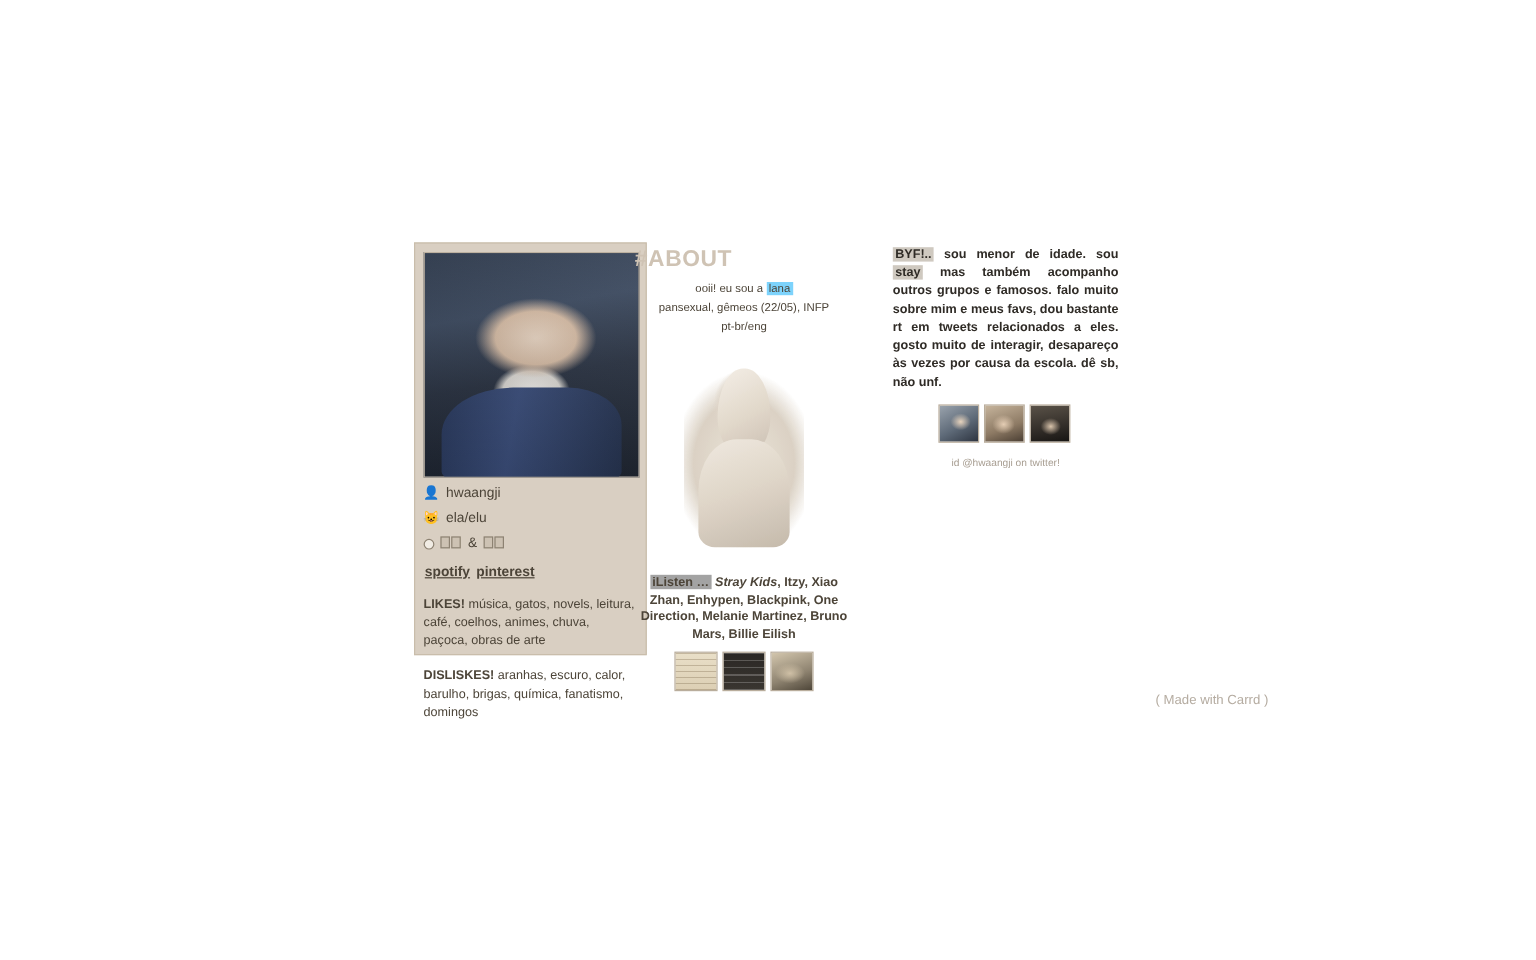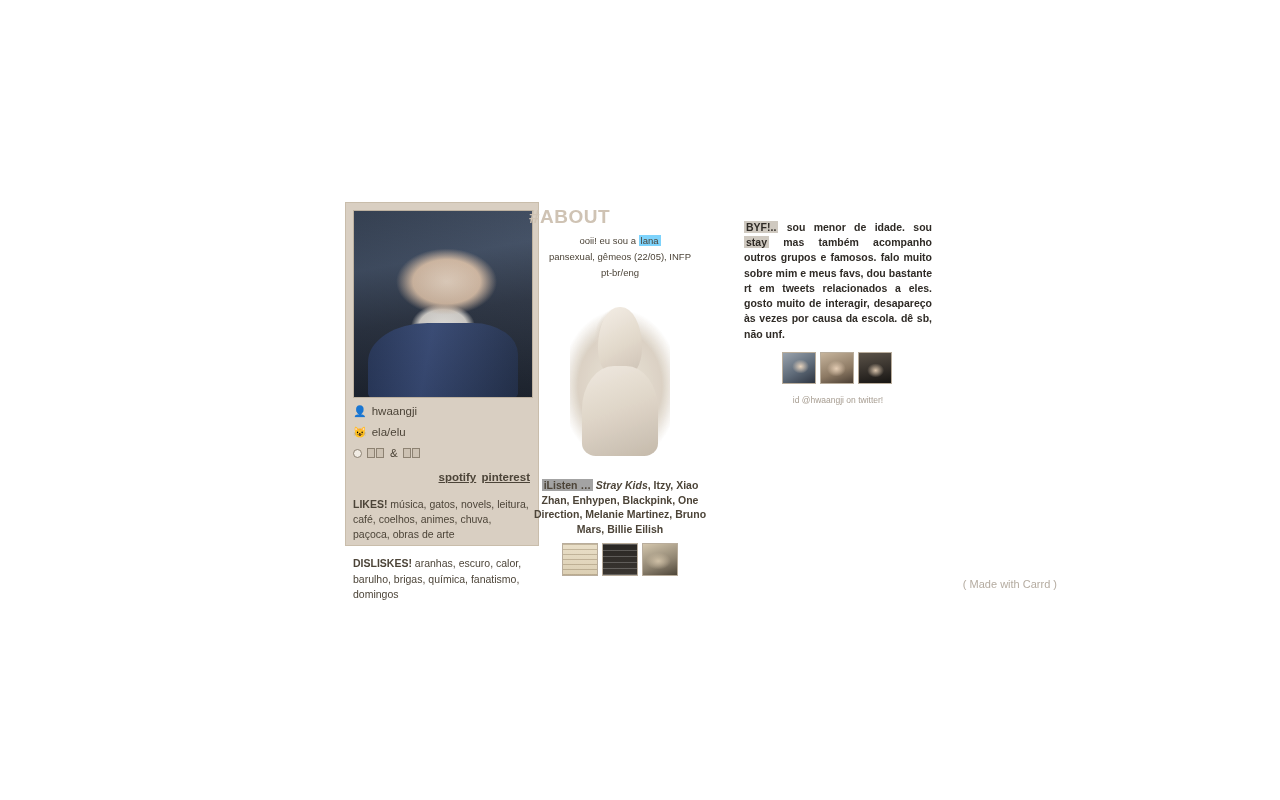--- a/index.html
+++ b/index.html
@@ -79,21 +79,21 @@
     vertical-align: -1px;
   }
   .circle-glyph {
     display: inline-block;
     width: 9px; height: 9px;
     border: 1px solid #8d8272;
     border-radius: 50%;
     background: #f1ece4;
   }
   .links-row {
-    text-align: right;
+    text-align: left;
     margin-top: 10px;
     font-size: 11.5px;
     font-weight: bold;
   }
   .links-row a {
     color: #4c4438;
     text-decoration: underline;
     margin: 0 1px;
   }
   .pref-block {
@@ -204,21 +204,21 @@
   .thumb-sepia {
     background:
       radial-gradient(ellipse 18px 12px at 45% 55%, #cfc0a6 0%, rgba(207,192,166,0) 70%),
       linear-gradient(160deg, #d3c6ad 0%, #8e8370 60%, #4e4639 100%);
   }
 
   
   .right {
     position: absolute;
     left: 744px;
-    top: 220px;
+    top: 205px;
     width: 188px;
     font-size: 10.5px;
     color: #2f2b26;
     line-height: 1.45;
     font-weight: bold;
     text-align: justify;
   }
   .hl-gray {
     background: #cfc9c0;
     padding: 0 2px;

